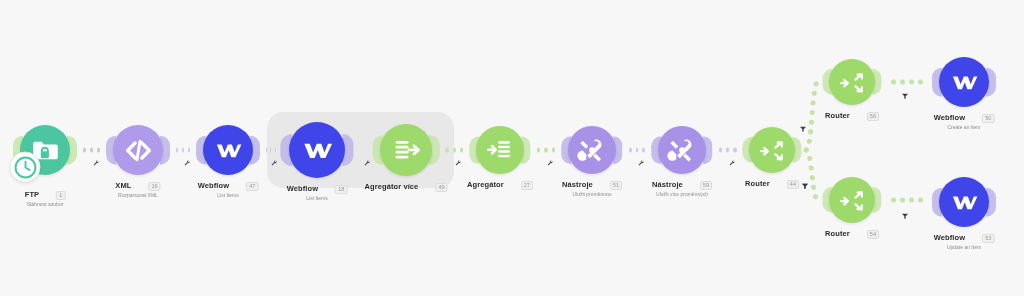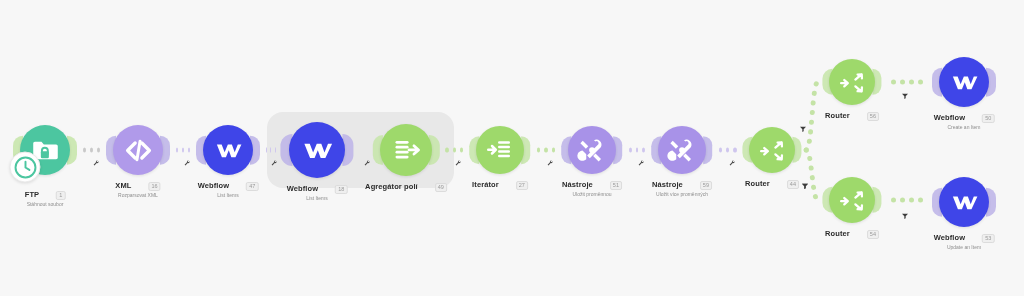--- a/index.html
+++ b/index.html
@@ -174,40 +174,40 @@
           <rect x="4" y="5" width="9.5" height="2" rx="1" fill="#fff"></rect>
           <rect x="4" y="8.6" width="9.5" height="2" rx="1" fill="#fff"></rect>
           <rect x="4" y="12.2" width="9.5" height="2" rx="1" fill="#fff"></rect>
           <rect x="4" y="15.8" width="9.5" height="2" rx="1" fill="#fff"></rect>
           <path d="M13.8 11.6h5.4M17.4 8.6l3.4 3-3.4 3" stroke="#fff" stroke-width="2" stroke-linecap="round" stroke-linejoin="round"></path>
         </svg>
       </span>
     </div>
     <div class="label" style="left: 406px; top: 183px;">
       <div class="title-row">
-        <span class="name">Agregátor polí</span>
+        <span class="name">Agregátor více</span>
         <span class="badge">49</span>
       </div>
     </div>
     <div class="port left" style="width: 9.6px; height: 27.6px; background: rgb(198, 229, 168); left: 474.2px; top: 150px;"></div>
     <div class="port right" style="width: 9.6px; height: 27.6px; background: rgb(198, 229, 168); left: 525.8px; top: 150px;"></div>
     <div class="bubble" style="width: 48px; height: 48px; left: 500px; top: 150px; background: rgb(158, 217, 107);">
       <span>
         <svg width="30" height="30" viewBox="0 0 24 24" fill="none">
           <path d="M2.6 11.8h5.6M5.6 8.8l3 3-3 3" stroke="#fff" stroke-width="2" stroke-linecap="round" stroke-linejoin="round"></path>
           <rect x="10.4" y="5" width="9.6" height="2" rx="1" fill="#fff"></rect>
           <rect x="10.4" y="8.6" width="9.6" height="2" rx="1" fill="#fff"></rect>
           <rect x="10.4" y="12.2" width="9.6" height="2" rx="1" fill="#fff"></rect>
           <rect x="10.4" y="15.8" width="9.6" height="2" rx="1" fill="#fff"></rect>
         </svg>
       </span>
     </div>
     <div class="label" style="left: 500px; top: 181px;">
       <div class="title-row">
-        <span class="name">Iterátor</span>
+        <span class="name">Agregátor</span>
         <span class="badge">27</span>
       </div>
     </div>
     <div class="port left" style="width: 9.6px; height: 27.6px; background: rgb(188, 179, 232); left: 566.2px; top: 150px;"></div>
     <div class="port right" style="width: 9.6px; height: 27.6px; background: rgb(188, 179, 232); left: 617.8px; top: 150px;"></div>
     <div class="bubble" style="width: 48px; height: 48px; left: 592px; top: 150px; background: rgb(168, 146, 232);">
       <span>
         <svg width="30" height="30" viewBox="0 0 24 24" fill="none">
           <path d="M13.6 4.2a4.1 4.1 0 0 1 5.6 5.3l-9 9-2.1-2.1 9-9a1.7 1.7 0 0 0-2.3-2.3z" fill="#fff"></path>
           <path d="M4.6 4.6 9 9l-1.9 1.9L2.7 6.5z" fill="#fff"></path>

